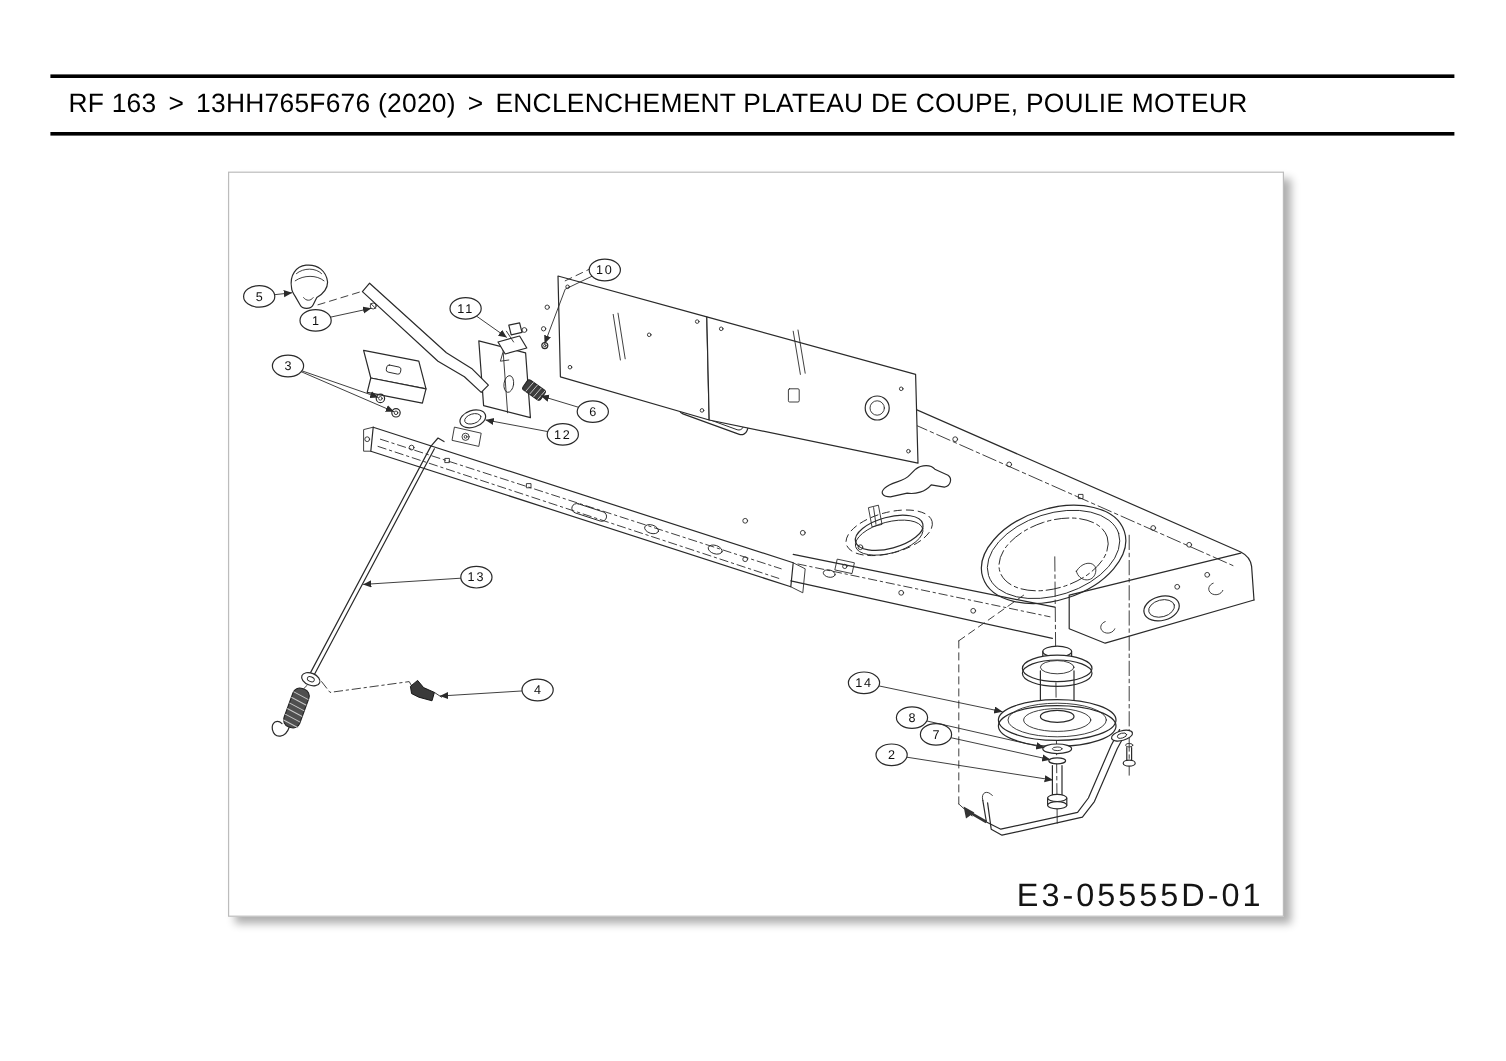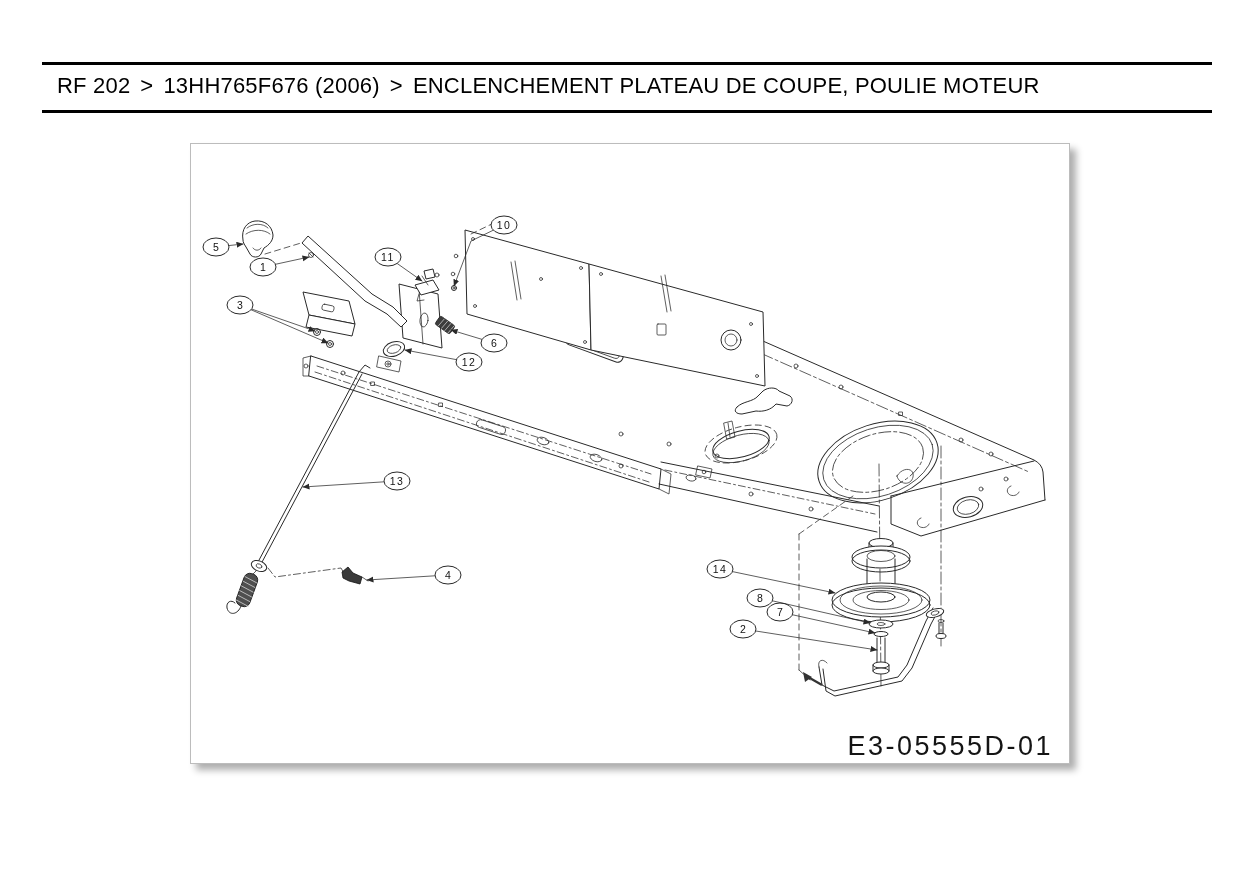--- a/index.html
+++ b/index.html
@@ -32,21 +32,21 @@
   .callout-label{font-size:10.5px;fill:#111;font-family:"Liberation Sans",sans-serif;}
   .drawing-number{
     font-size:27px;letter-spacing:2.5px;fill:#141414;
     font-family:"Liberation Sans",sans-serif;
   }
 </style>
 </head>
 <body>
 
 <div class="rule" id="rule-top"></div>
-<div class="crumbs" id="crumbs"><span class="crumb">RF 202</span><span class="sep">&gt;</span><span class="crumb">13HH765F676 (2006)</span><span class="sep">&gt;</span><span class="crumb">ENCLENCHEMENT PLATEAU DE COUPE, POULIE MOTEUR</span></div>
+<div class="crumbs" id="crumbs"><span class="crumb">RF 163</span><span class="sep">&gt;</span><span class="crumb">13HH765F676 (2020)</span><span class="sep">&gt;</span><span class="crumb">ENCLENCHEMENT PLATEAU DE COUPE, POULIE MOTEUR</span></div>
 <div class="rule" id="rule-bottom"></div>
 
 <div class="panel">
 <svg id="diagram-svg" viewBox="0 0 878 619">
   <defs>
     <marker id="arrow" markerWidth="8" markerHeight="8" refX="6.5" refY="3" orient="auto" markerUnits="userSpaceOnUse">
       <path d="M0,0 L7,3 L0,6 Z" fill="#2a2a2a"></path>
     </marker>
   </defs>
 

